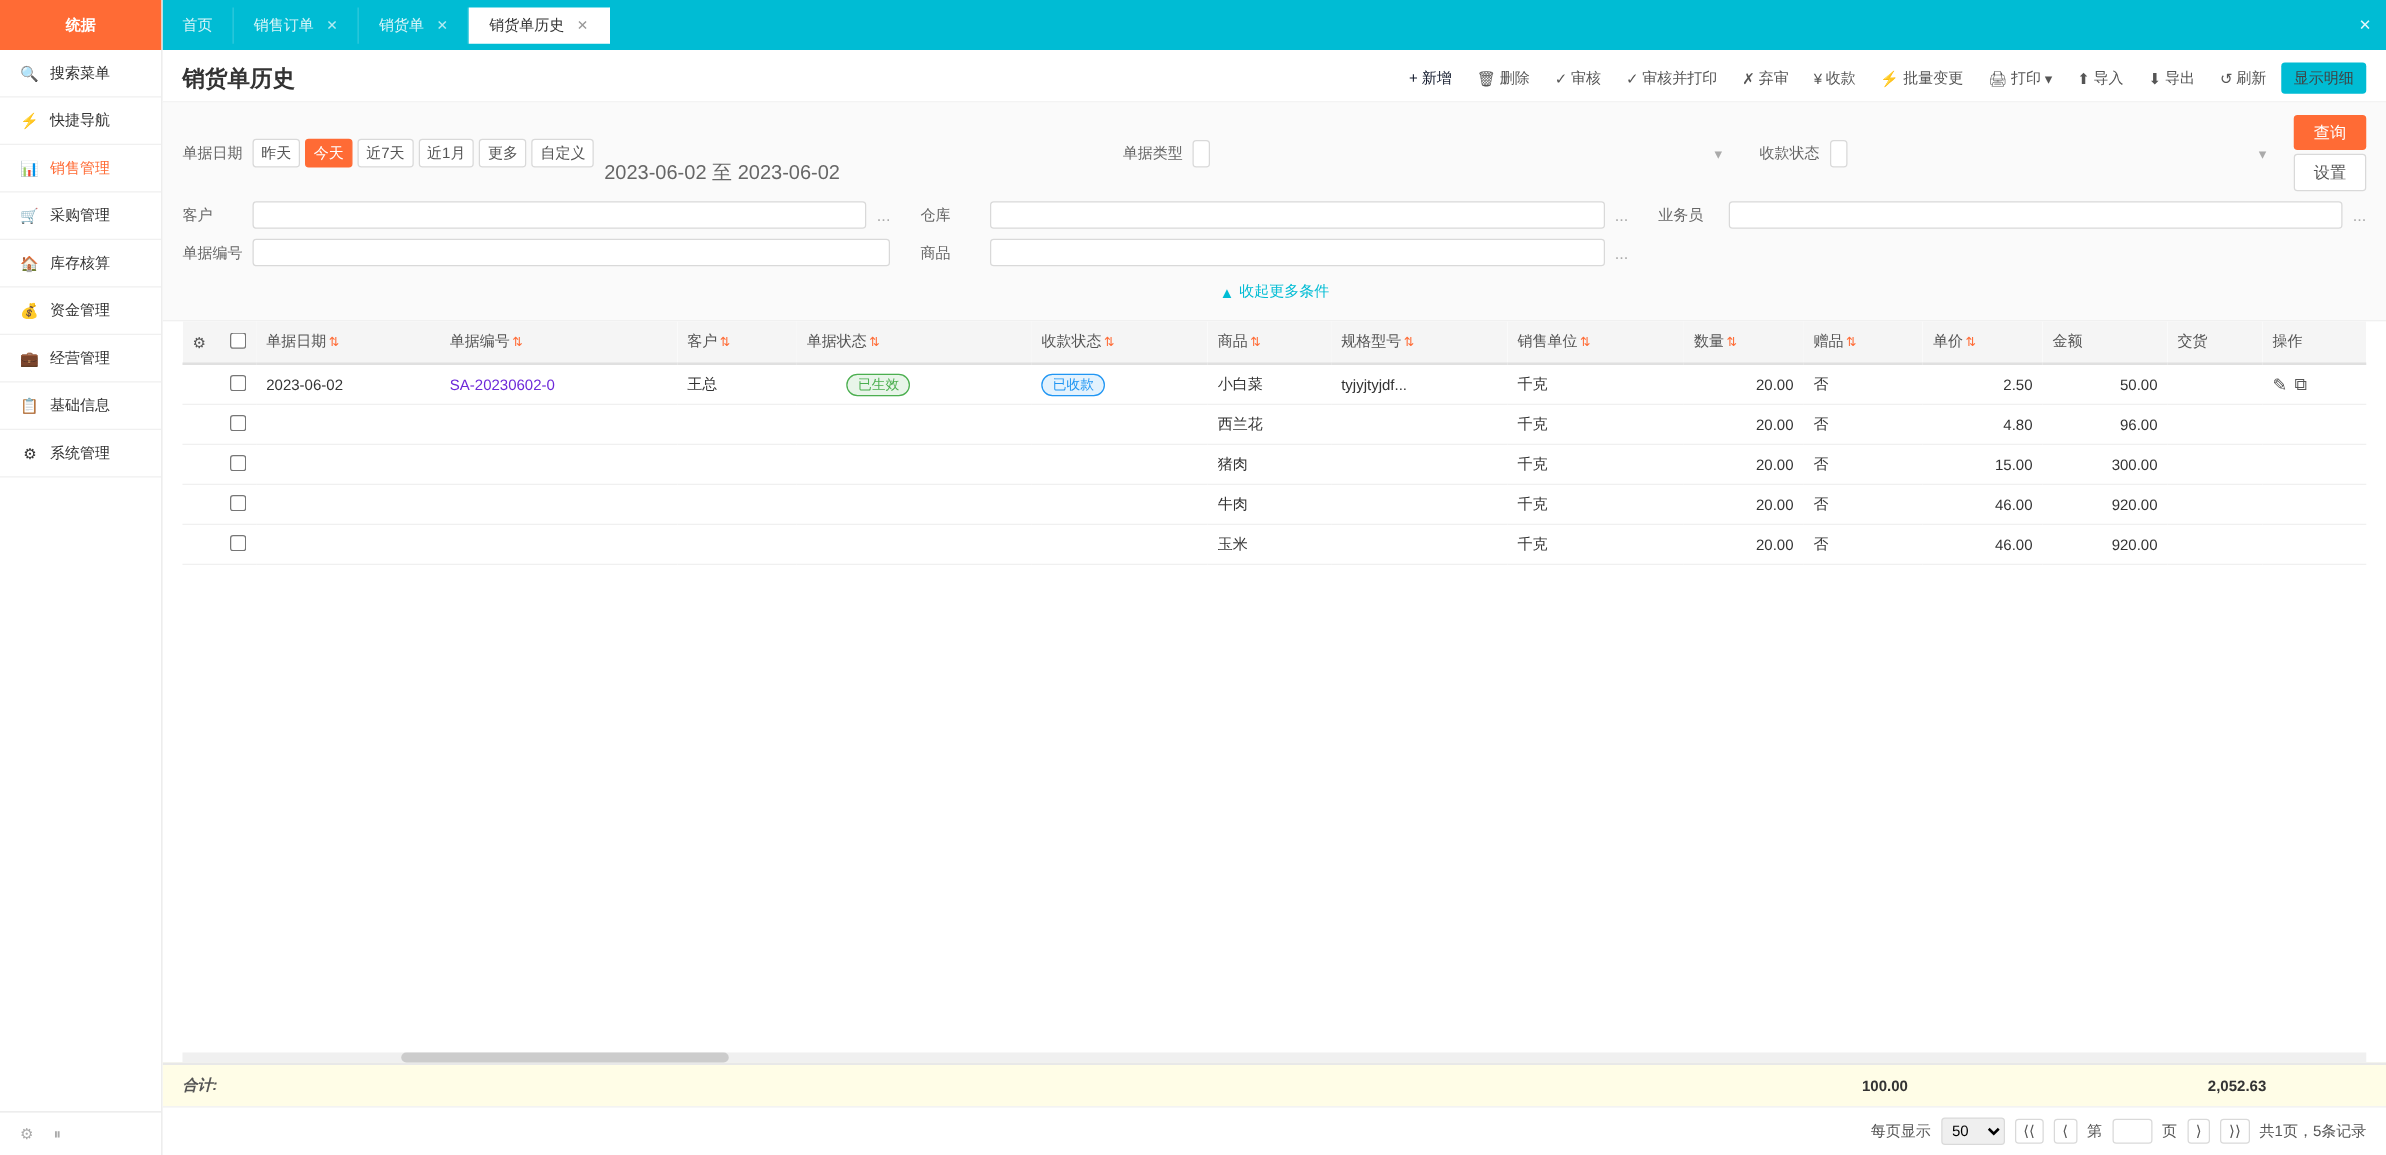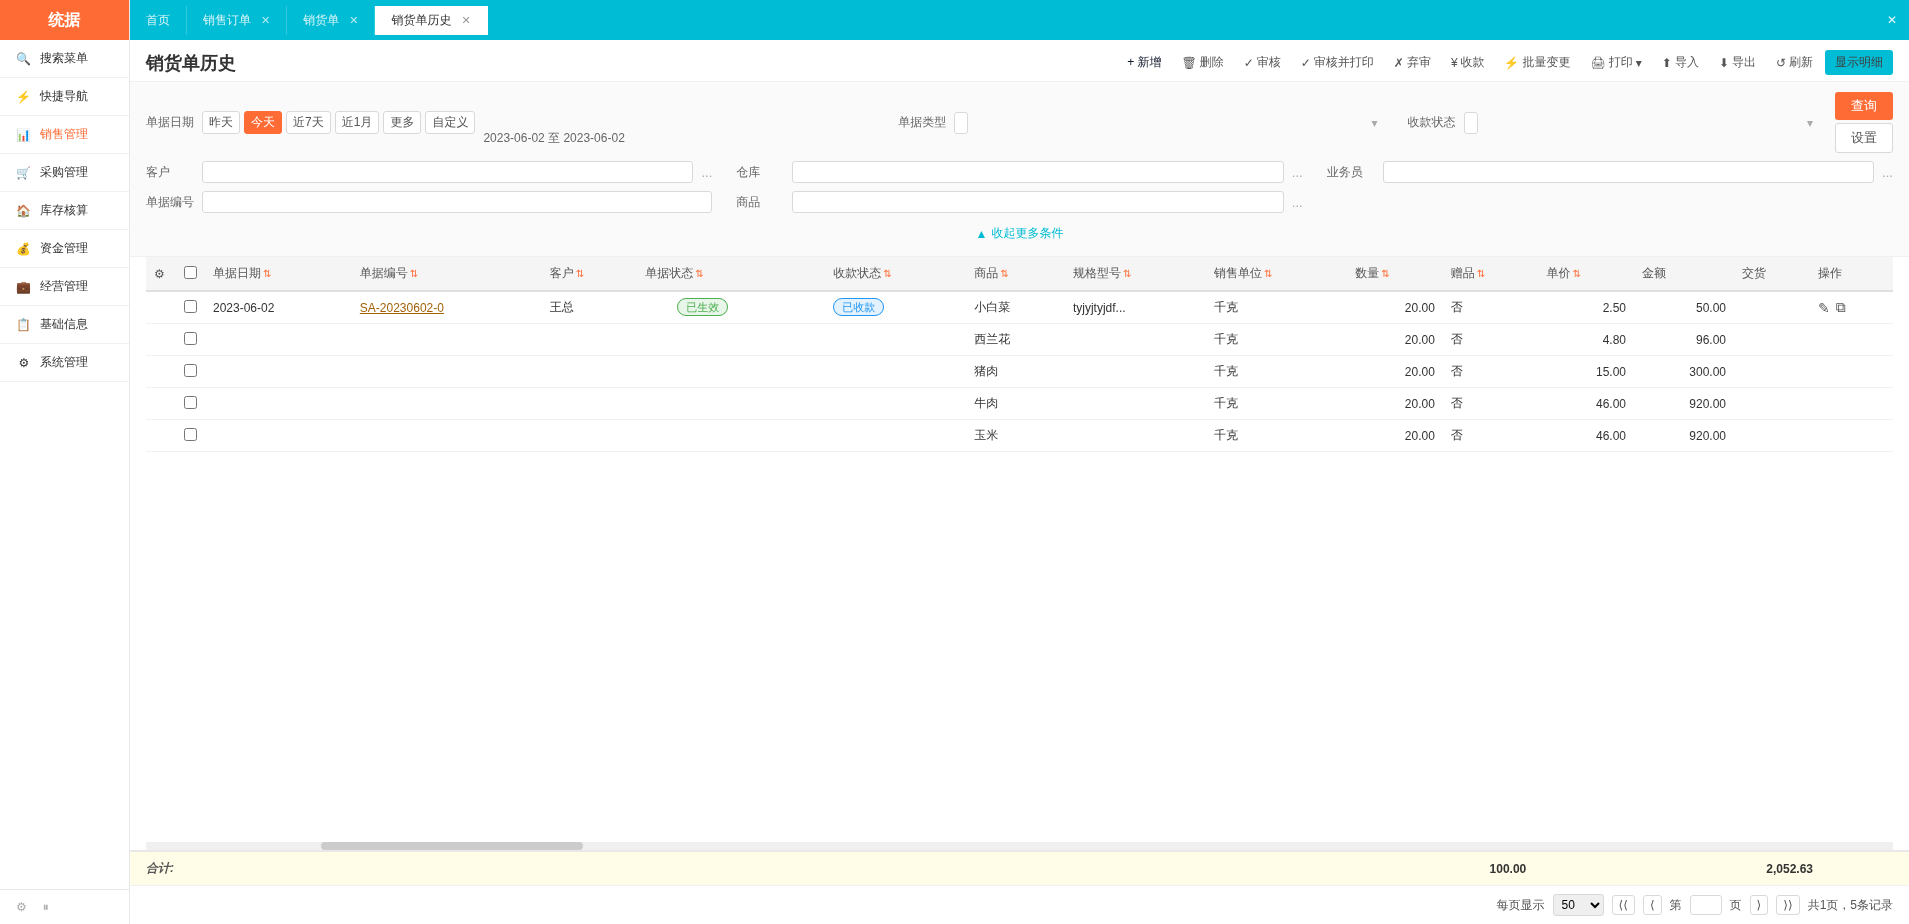--- a/index.html
+++ b/index.html
@@ -14,21 +14,21 @@
       flex-direction: column;
       flex-shrink: 0;
     }
     .sidebar-logo {
       height: 40px;
       background: #ff6b35;
       display: flex;
       align-items: center;
       justify-content: center;
       color: #fff;
-      font-size: 16px;
+      font-size: 12px;
       font-weight: bold;
     }
     .sidebar-item {
       display: flex;
       align-items: center;
       gap: 8px;
       padding: 10px 16px;
       cursor: pointer;
       color: #333;
       border-bottom: 1px solid #f0f0f0;
@@ -217,21 +217,21 @@
       color: #555;
       font-size: 12px;
     }
     .date-btn.active {
       background: #ff6b35;
       color: #fff;
       border-color: #ff6b35;
     }
     .date-range {
       color: #666;
-      font-size: 12px;
+      font-size: 16px;
       white-space: nowrap;
       margin-top: 32px;
     }
     .ellipsis-btn {
       border: none;
       background: none;
       color: #aaa;
       cursor: pointer;
       font-size: 13px;
     }
@@ -296,21 +296,21 @@
       color: #333;
       white-space: nowrap;
     }
     .status-badge {
       padding: 2px 8px;
       border-radius: 10px;
       font-size: 11px;
     }
     .status-active { background: #e8f5e9; color: #4caf50; border: 1px solid #4caf50; margin-left: 32px; }
     .status-paid { background: #e3f2fd; color: #2196f3; border: 1px solid #2196f3; }
-    .link-text { color: #a16207; cursor: pointer; text-decoration: underline; }
+    .link-text { color: #6d28d9; cursor: pointer; }
     .settings-icon-cell { width: 30px; }
     .checkbox-cell { width: 28px; }
     .op-cell { display: flex; gap: 6px; }
     .op-btn { border: none; background: none; color: #555; cursor: pointer; font-size: 14px; }
 
     
     .summary-row {
       background: #fffde7;
       border-top: 2px solid #e8e8e8;
       padding: 8px 16px;

